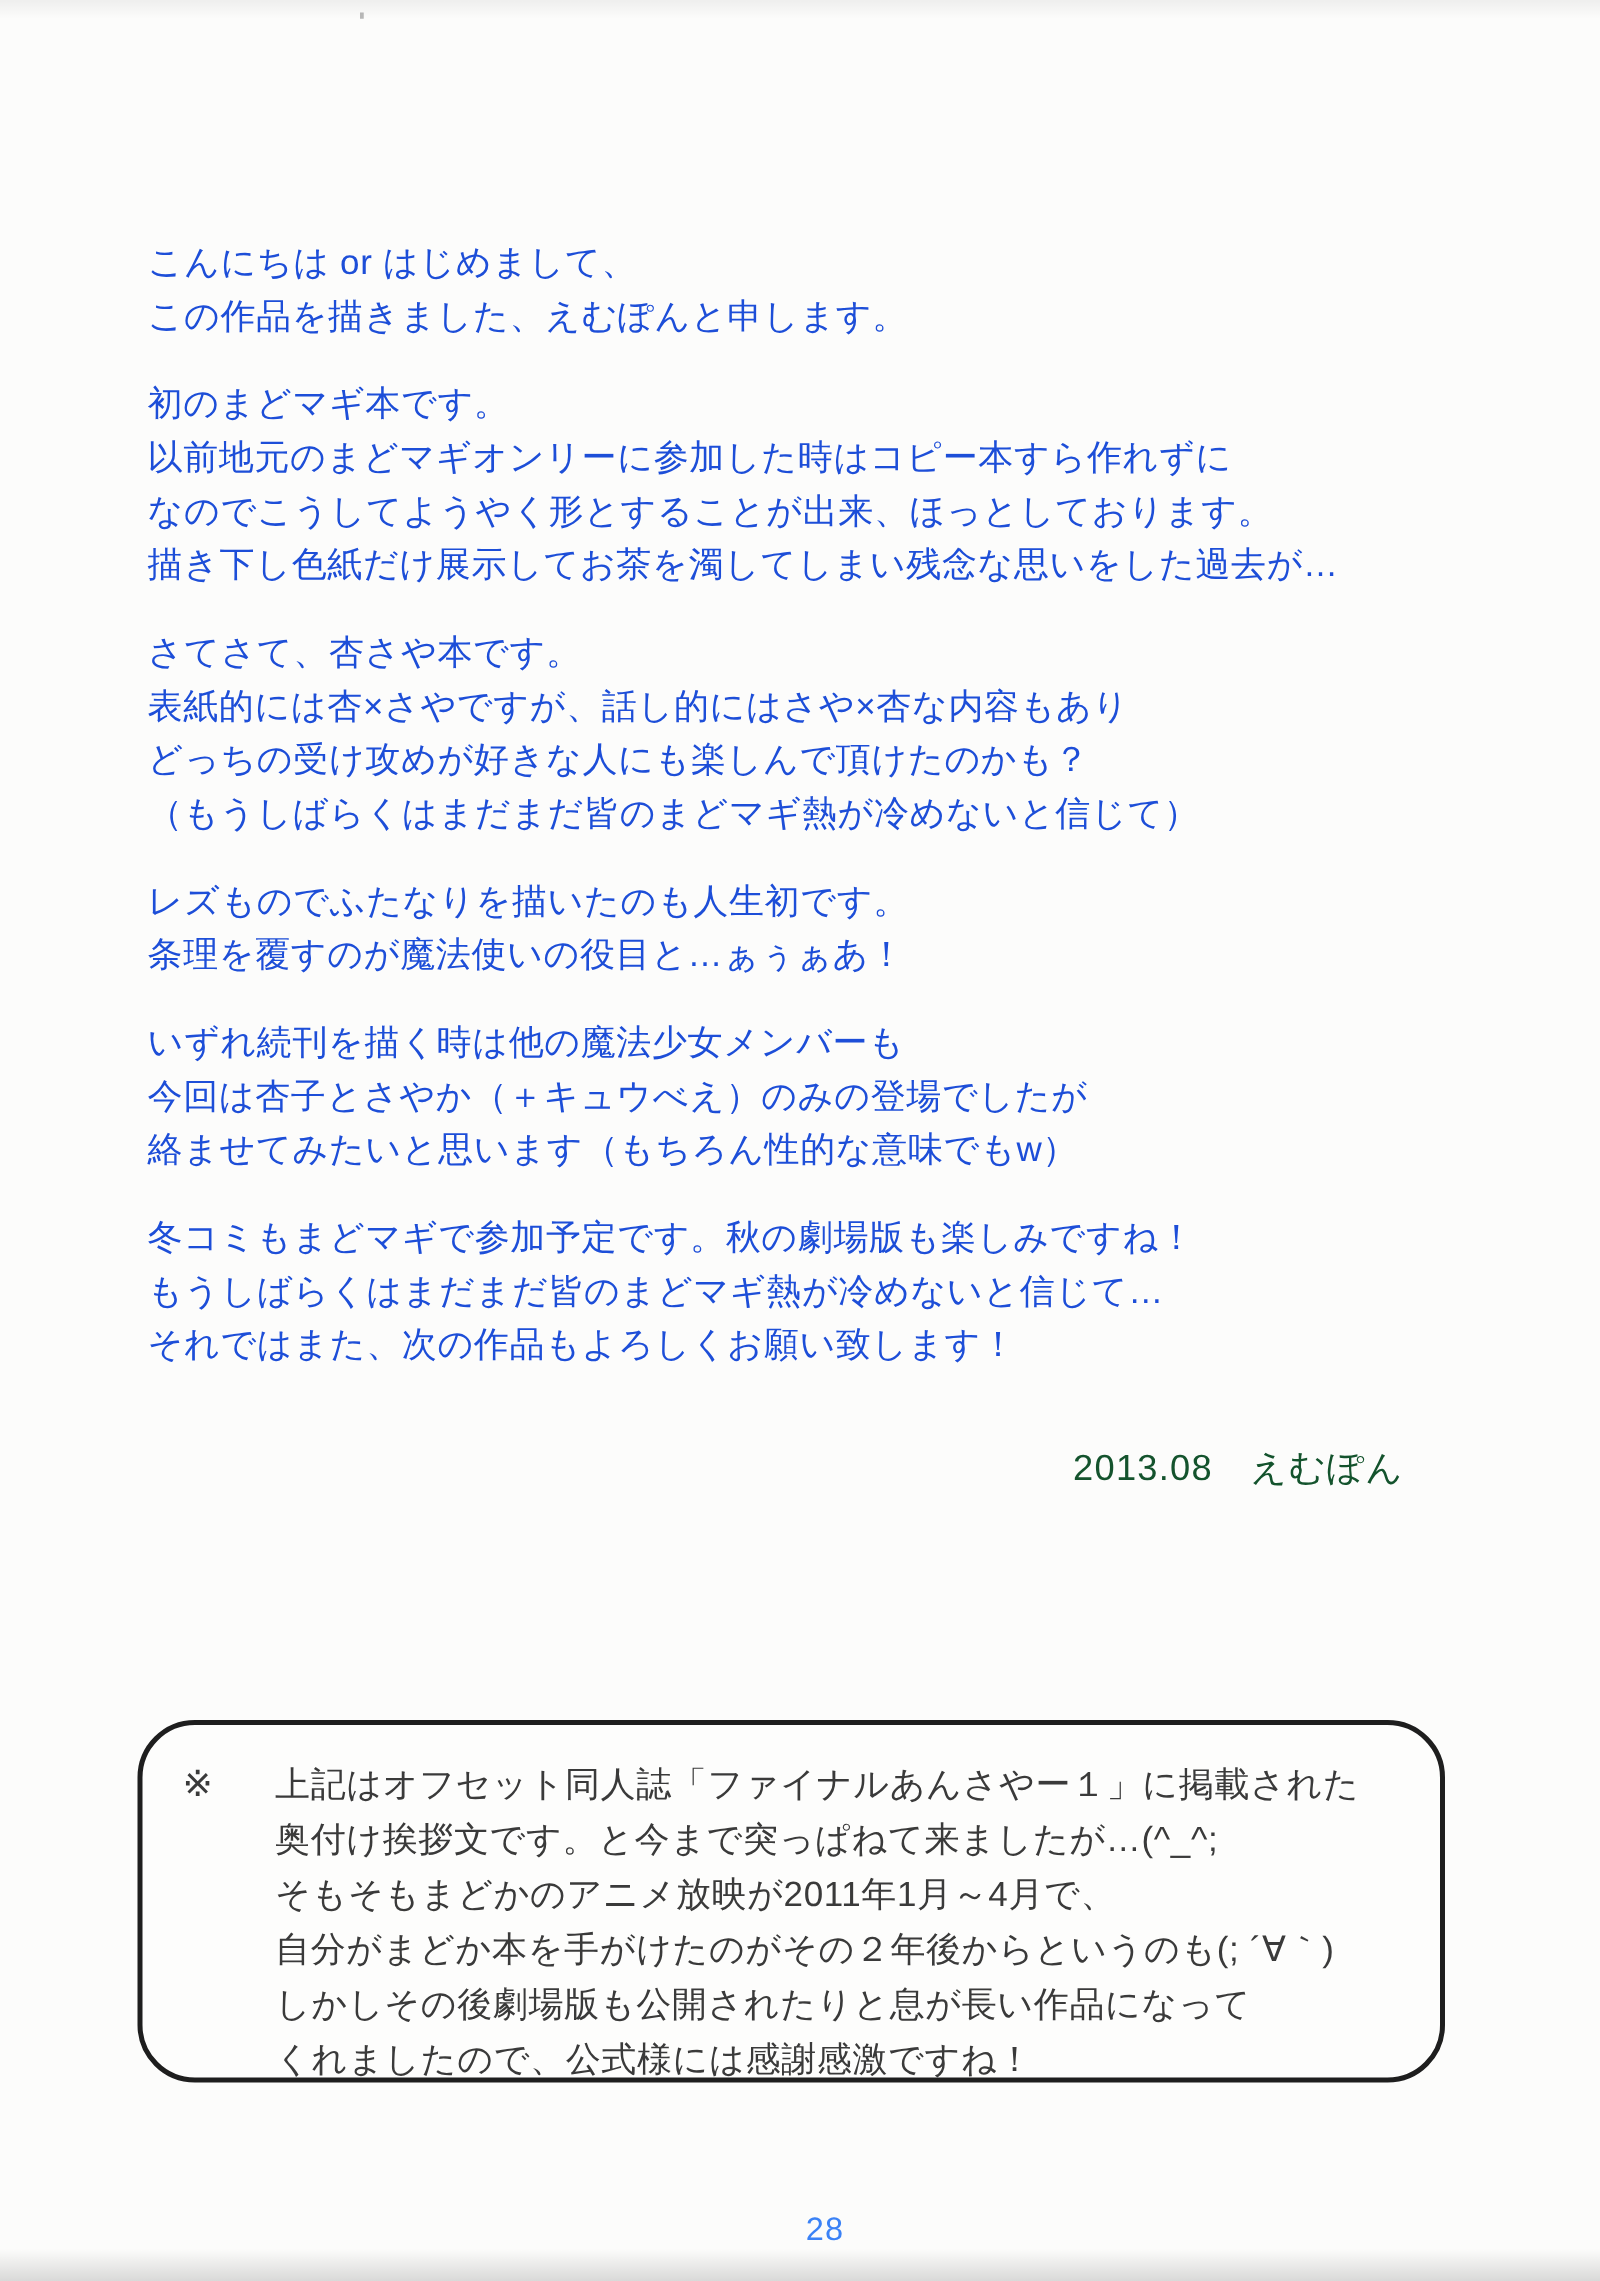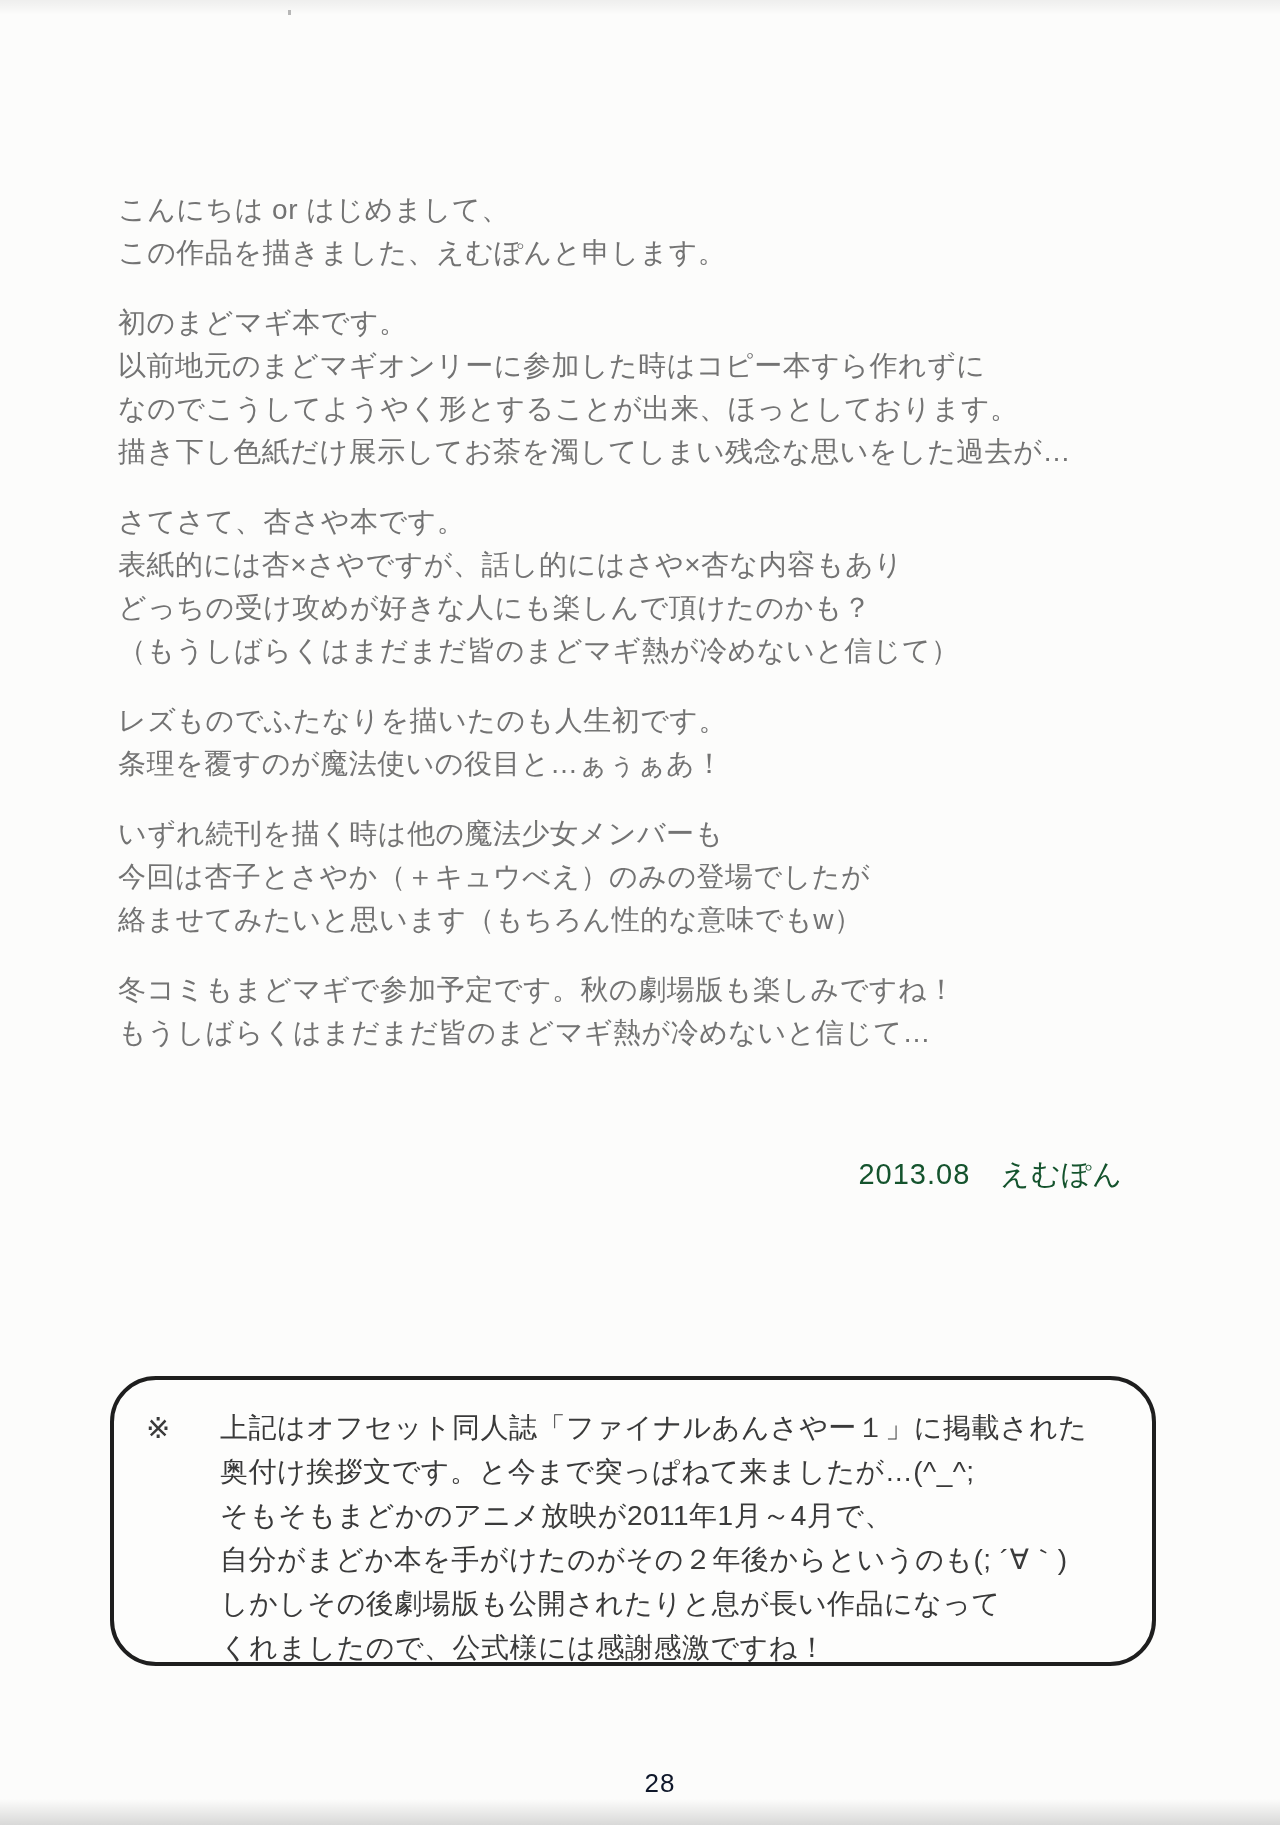--- a/index.html
+++ b/index.html
@@ -41,21 +41,21 @@
 
   
   .afterword {
     position: absolute;
     top: 188px;
     left: 118px;
     width: 1050px;
     font-size: 28px;
     line-height: 43px;
     letter-spacing: 0.5px;
-    color: #737373;
+    color: #1d4ed8;
   }
   .para { margin: 0 0 27px 0; }
   .para:last-child { margin-bottom: 0; }
   .line { display: block; white-space: pre; }
 
   .signature {
     position: absolute;
     top: 1155px;
     left: 118px;
     width: 1005px;
@@ -108,21 +108,21 @@
   }
 
   .page-number {
     position: absolute;
     top: 1768px;
     left: 0; right: 0;
     text-align: center;
     padding-left: 40px;
     font-size: 26px;
     letter-spacing: 1px;
-    color: #0f172a;
+    color: #3b82f6;
   }
 </style>
 </head>
 <body>
 
 <div class="page">
 
   <div class="scan-edge-top"></div>
   <div class="scan-speck"></div>
 
@@ -148,20 +148,21 @@
       <span class="line">条理を覆すのが魔法使いの役目と…ぁぅぁあ！</span>
     </p>
     <p class="para">
       <span class="line">いずれ続刊を描く時は他の魔法少女メンバーも</span>
       <span class="line">今回は杏子とさやか（＋キュウべえ）のみの登場でしたが</span>
       <span class="line">絡ませてみたいと思います（もちろん性的な意味でもw）</span>
     </p>
     <p class="para">
       <span class="line">冬コミもまどマギで参加予定です。秋の劇場版も楽しみですね！</span>
       <span class="line">もうしばらくはまだまだ皆のまどマギ熱が冷めないと信じて…</span>
+      <span class="line">それではまた、次の作品もよろしくお願い致します！</span>
     </p>
   </div>
 
   <div class="signature">2013.08　えむぽん</div>
 
   <div class="note-box">
     <div class="note-inner">
       <span class="note-marker">※</span>
       <div class="note-lines">
         <span class="line">上記はオフセット同人誌「ファイナルあんさやー１」に掲載された</span>

